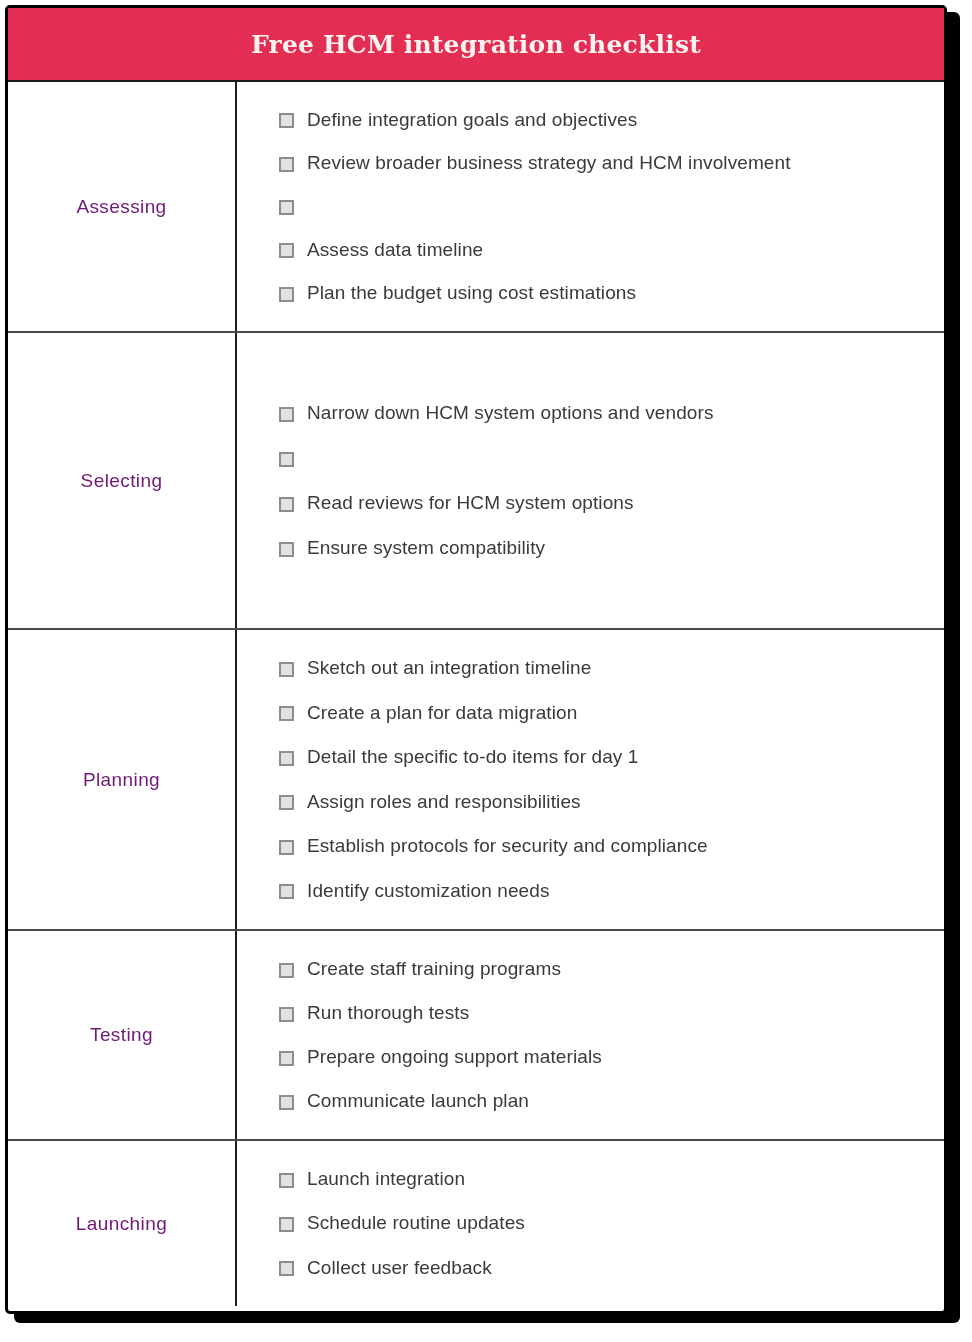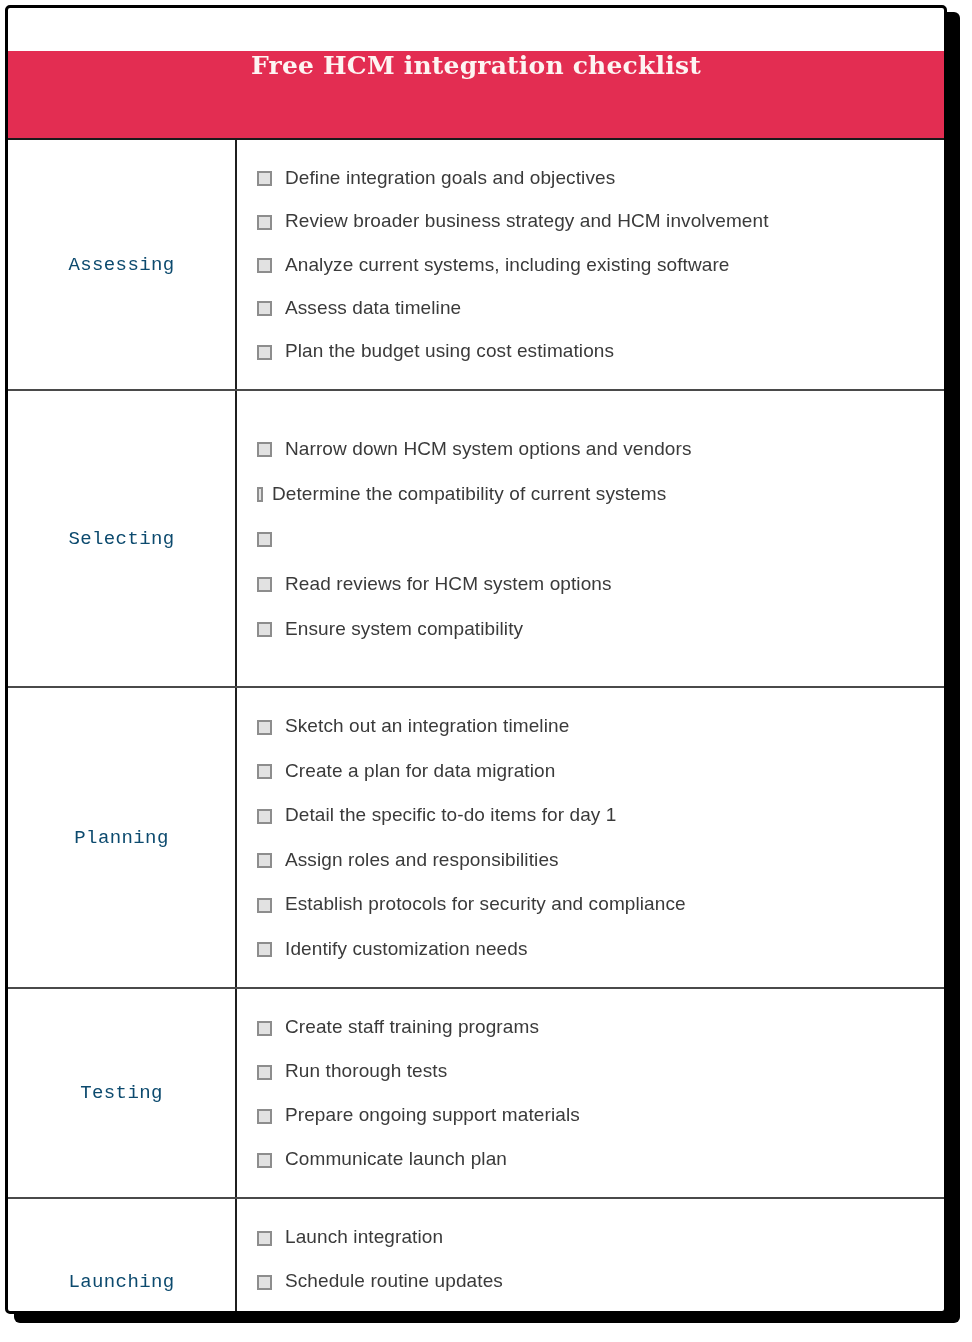--- a/index.html
+++ b/index.html
@@ -40,27 +40,27 @@
     height: 1309px;
     background: #ffffff;
     border: 3px solid #000000;
     border-radius: 5px;
     box-sizing: border-box;
     overflow: hidden;
   }
 
   
   .banner {
-    height: 89px;
+    height: 74px;
     background: #e32d52;
     display: flex;
+    align-items: center;
     justify-content: center;
     border-bottom: 2px solid #1a1a1a;
     box-sizing: border-box;
-    margin-top: 43px;
   }
   .banner-title {
     font-family: "DejaVu Serif", "Liberation Serif", serif;
     font-weight: bold;
     font-size: 25px;
     letter-spacing: 0.2px;
     color: #fdf4f2;
     text-align: center;
     white-space: nowrap;
   }
@@ -83,40 +83,40 @@
   .stage-cell {
     width: 229px;
     min-width: 229px;
     border-right: 2px solid #1f1f1f;
     box-sizing: border-box;
     display: flex;
     align-items: center;
     justify-content: center;
   }
   .stage-label {
-    font-family: Liberation Mono, monospace;
+    font-family: Liberation Sans, sans-serif;
     font-size: 19px;
-    color: #0c4a6e;
+    color: #701a75;
     letter-spacing: 0.4px;
     text-align: center;
   }
 
   .items-cell {
     flex: 1;
     box-sizing: border-box;
     padding: 16px 0 16px 0;
     display: flex;
     flex-direction: column;
     justify-content: center;
   }
 
   .item-row {
     display: flex;
     align-items: center;
-    padding-left: 20px;
+    padding-left: 42px;
     height: 45px;
   }
 
   .checkbox {
     width: 15px;
     height: 15px;
     min-width: 15px;
     background: #e2e2e2;
     border: 2px solid #8d8d8d;
     box-sizing: border-box;
@@ -171,44 +171,39 @@
             <div class="item-row">
               <span class="checkbox"></span>
               <span class="item-label">Define integration goals and objectives</span>
             </div>
             <div class="item-row">
               <span class="checkbox"></span>
               <span class="item-label">Review broader business strategy and HCM involvement</span>
             </div>
             <div class="item-row">
               <span class="checkbox"></span>
-              <span class="item-label">Analyze current systems, including existing software</span>
             </div>
             <div class="item-row">
               <span class="checkbox"></span>
               <span class="item-label">Assess data timeline</span>
             </div>
             <div class="item-row">
               <span class="checkbox"></span>
               <span class="item-label">Plan the budget using cost estimations</span>
             </div>
           </div>
         </div>
         <div class="section-row row-selecting">
           <div class="stage-cell">
             <div class="stage-label">Selecting</div>
           </div>
           <div class="items-cell">
             <div class="item-row">
               <span class="checkbox"></span>
               <span class="item-label">Narrow down HCM system options and vendors</span>
-            </div>
-            <div class="item-row">
-              <span class="checkbox clipped"></span>
-              <span class="item-label">Determine the compatibility of current systems</span>
             </div>
             <div class="item-row">
               <span class="checkbox"></span>
             </div>
             <div class="item-row">
               <span class="checkbox"></span>
               <span class="item-label">Read reviews for HCM system options</span>
             </div>
             <div class="item-row">
               <span class="checkbox"></span>

